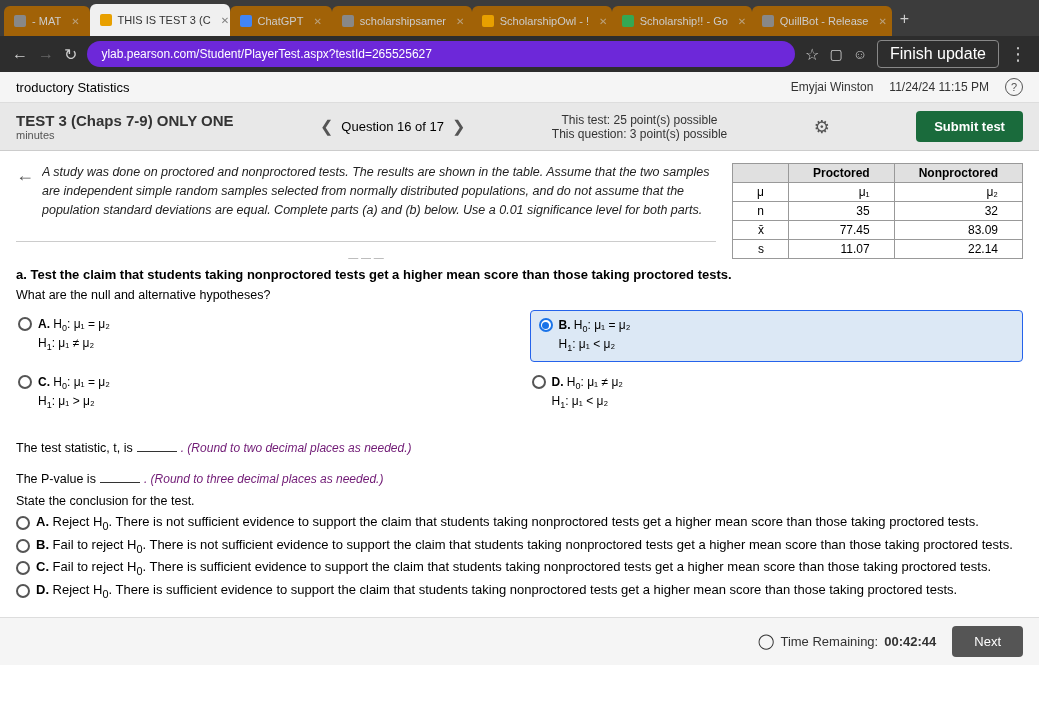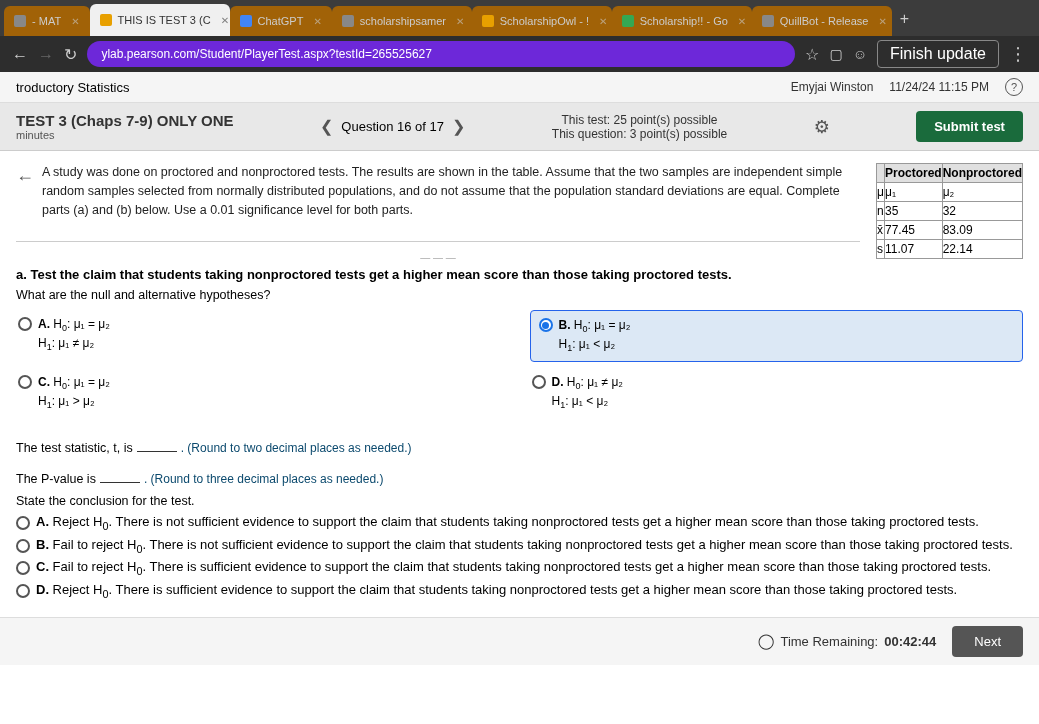--- a/index.html
+++ b/index.html
@@ -37,45 +37,45 @@
     .nav-arrow { cursor: pointer; font-size: 16px; color: #555; }
     .question-info { text-align: center; font-size: 12px; color: #333; }
     .settings-btn { background: transparent; border: none; cursor: pointer; font-size: 18px; color: #555; }
     .submit-btn { background: #1a6b3c; color: #fff; border: none; padding: 8px 18px; border-radius: 4px; font-size: 13px; cursor: pointer; font-weight: bold; }
 
     
     .content-area { padding: 12px 16px; background: #fff; }
 
     
     .stats-table { border-collapse: collapse; font-size: 12px; float: right; margin-left: 16px; margin-bottom: 8px; }
-    .stats-table th, .stats-table td { border: 1px solid #999; padding: 2px 0; text-align: left; }
+    .stats-table th, .stats-table td { border: 1px solid #999; padding: 2px 24px; text-align: right; }
     .stats-table th { background: #e0e0e0; font-weight: bold; }
 
     .back-arrow { font-size: 18px; color: #555; cursor: pointer; margin-right: 8px; float: left; margin-top: 2px; }
 
-    .question-text { font-size: 12.5px; color: #222; line-height: 1.5; margin-bottom: 12px; overflow: hidden; }
+    .question-text { font-size: 12.5px; color: #222; line-height: 1.5; margin-bottom: 12px; overflow: hidden; font-style: italic; }
 
     .part-label { font-weight: bold; font-size: 13px; margin-bottom: 6px; }
     .part-question { font-size: 12.5px; margin-bottom: 8px; }
 
     
     .options-grid { display: grid; grid-template-columns: 1fr 1fr; gap: 6px 20px; margin-bottom: 14px; }
     .option-item { display: flex; align-items: flex-start; gap: 6px; font-size: 12px; cursor: pointer; }
     .option-item.selected { background: #dce8f5; border: 1.5px solid #2563eb; border-radius: 4px; padding: 6px 8px; }
     .option-item:not(.selected) { padding: 6px 2px; }
     .radio-circle { width: 14px; height: 14px; border-radius: 50%; border: 2px solid #555; flex-shrink: 0; margin-top: 1px; background: #fff; display: flex; align-items: center; justify-content: center; }
     .radio-circle.filled { border-color: #1a73e8; }
     .radio-circle.filled::after { content: ''; width: 7px; height: 7px; background: #1a73e8; border-radius: 50%; }
     .option-text { line-height: 1.4; }
     .option-text sub, .option-text sup { font-size: 9px; }
 
     
     .input-row { font-size: 12.5px; margin-bottom: 8px; display: flex; align-items: baseline; gap: 4px; flex-wrap: wrap; }
     .answer-box { display: inline-block; width: 40px; height: 20px; border-bottom: 1px solid #333; text-align: center; font-size: 12px; vertical-align: middle; }
-    .hint-text { font-size: 12px; color: #0c4a6e; }
+    .hint-text { font-style: italic; font-size: 12px; color: #701a75; }
 
     
     .conclusion-label { font-size: 12.5px; font-weight: normal; margin-bottom: 6px; }
     .conclusion-option { display: flex; align-items: flex-start; gap: 6px; font-size: 13px; margin-bottom: 5px; cursor: pointer; }
     .conclusion-option .radio-circle { margin-top: 2px; }
 
     
     .bottom-bar { display: flex; align-items: center; justify-content: flex-end; padding: 8px 16px; background: #f5f5f5; border-top: 1px solid #ddd; gap: 16px; }
     .timer { display: flex; align-items: center; gap: 6px; font-size: 13px; color: #333; }
     .next-btn { background: #555; color: #fff; border: none; padding: 8px 22px; border-radius: 4px; font-size: 13px; cursor: pointer; }

